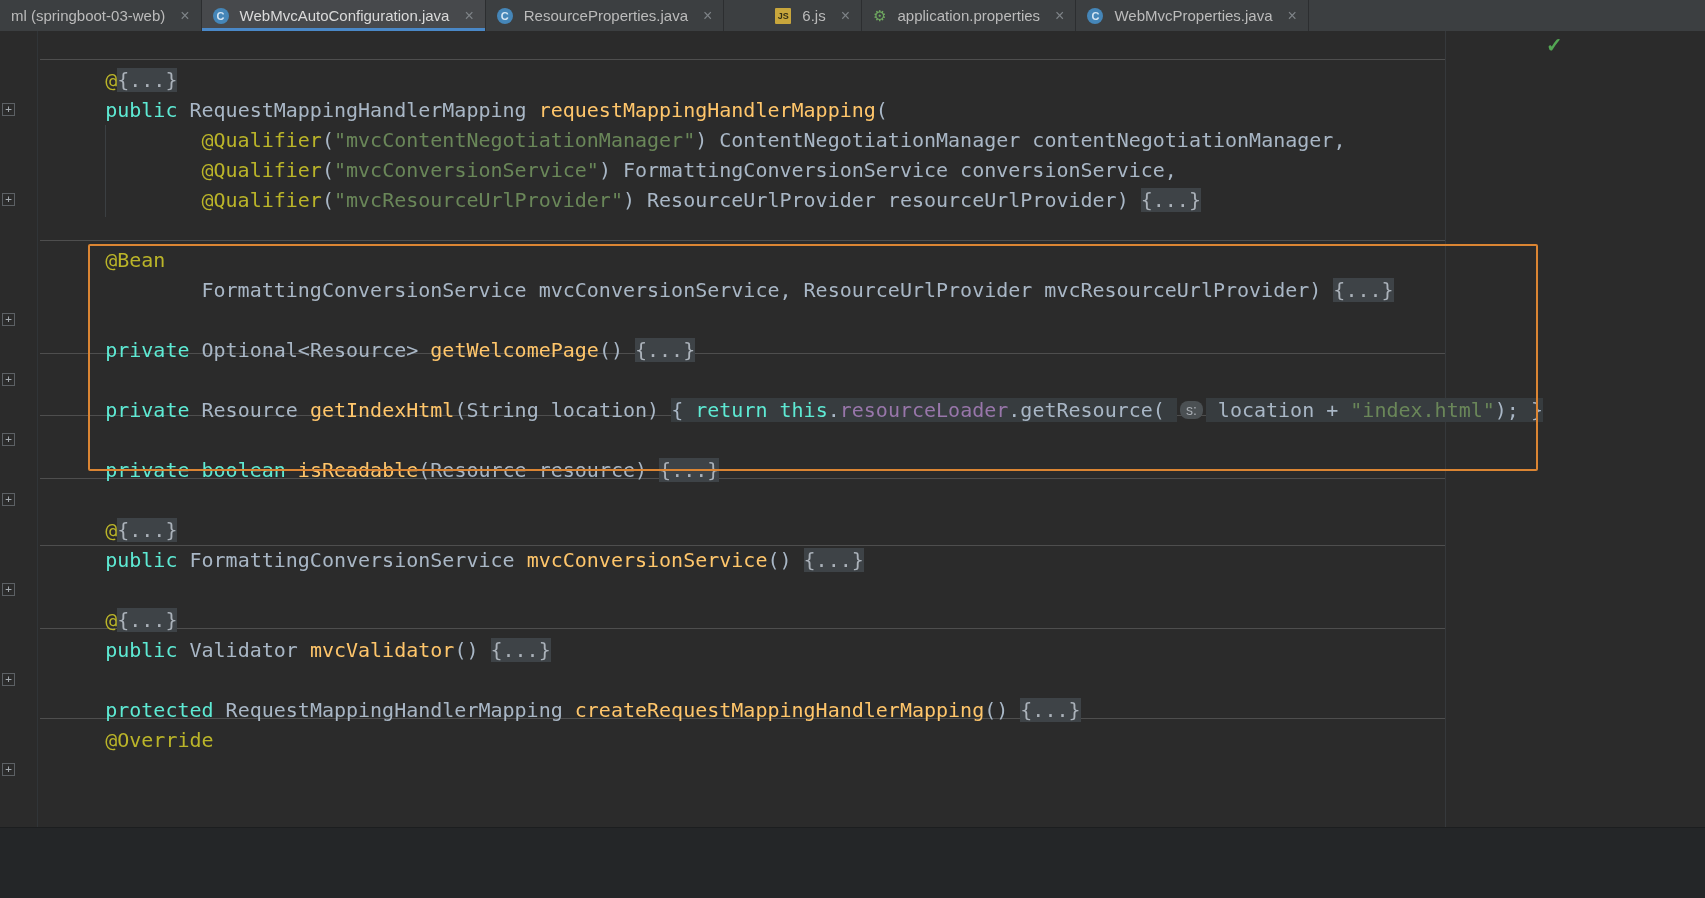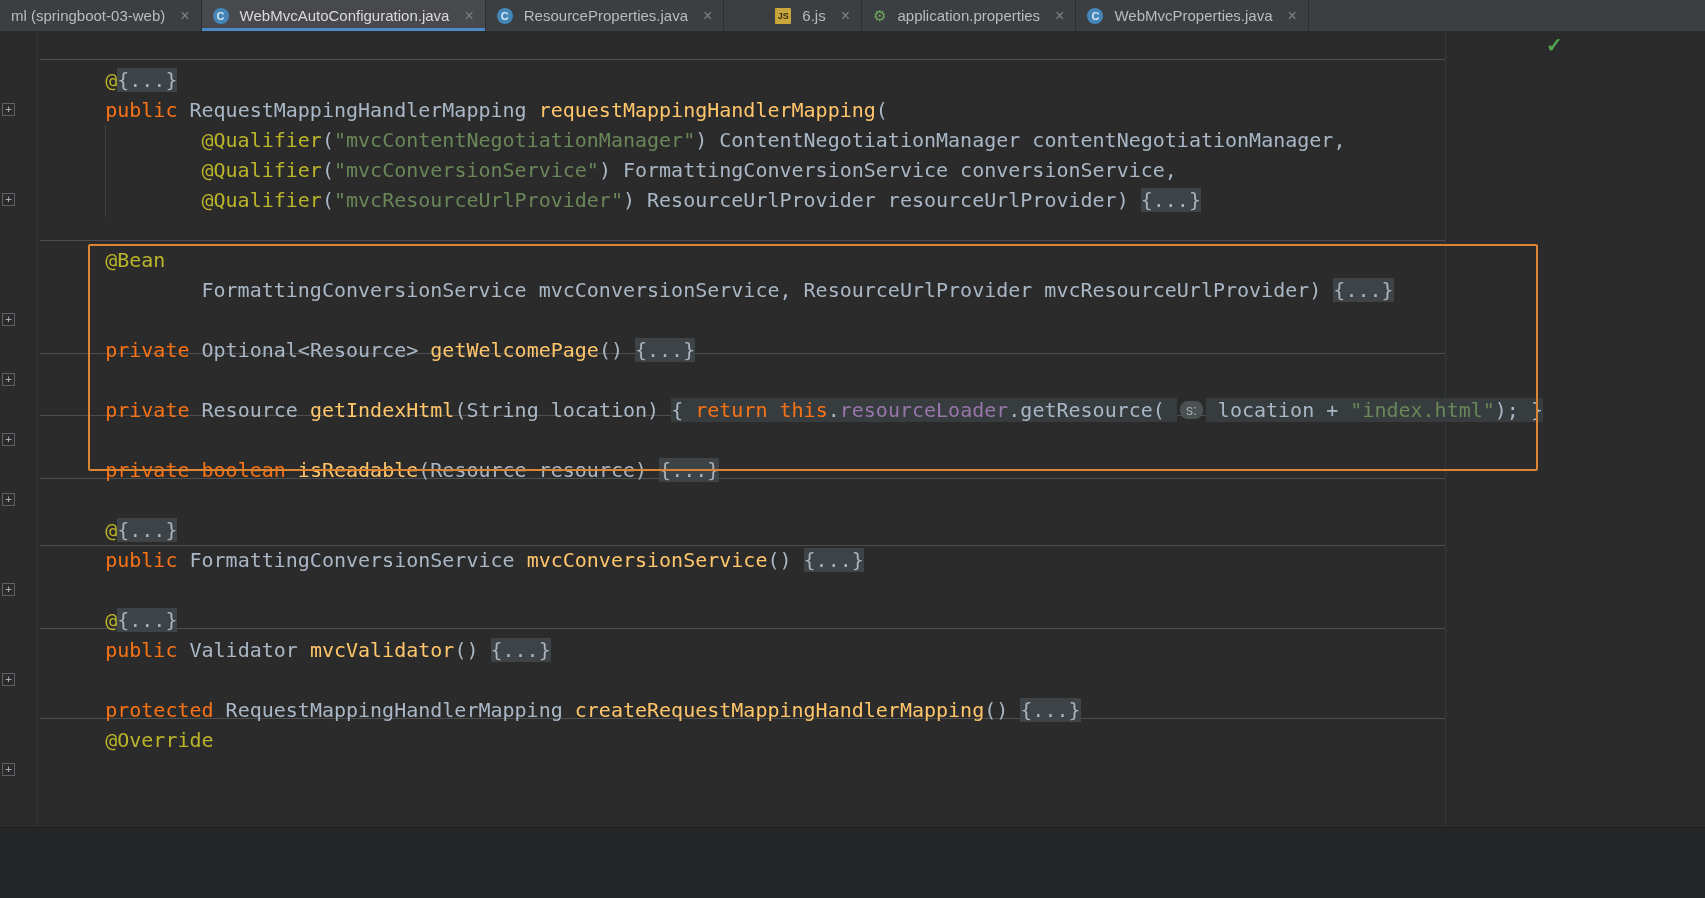--- a/index.html
+++ b/index.html
@@ -60,21 +60,21 @@
   }
   .code {
     position: absolute; top: 34px; left: 57px;
     font-family: "DejaVu Sans Mono", monospace;
     font-size: 20px; line-height: 30px; color: #A9B7C6;
   }
   .code-line { height: 30px; white-space: pre; }
 
   
   .t-plain { color: #A9B7C6; }
-  .t-kw    { color: #f97316; text-align: right; }
+  .t-kw    { color: #5eead4; text-align: right; }
   .t-ann   { color: #BBB529; }
   .t-str   { color: #6A8759; }
   .t-meth  { color: #FFC66B; }
   .t-field { color: #9876AA; margin-top: 12px; }
   .t-fold  { background: #3E4347; color: #ABB2BA; }
   .t-body  { background: #373C3F; }
   .t-hint  {
     background: #4B5053; color: #A8ADB3; border-radius: 8px;
     padding: 1px 6px; font-size: 14px; margin: 0 3px;
     font-family: "Liberation Sans", sans-serif; vertical-align: 2px;

